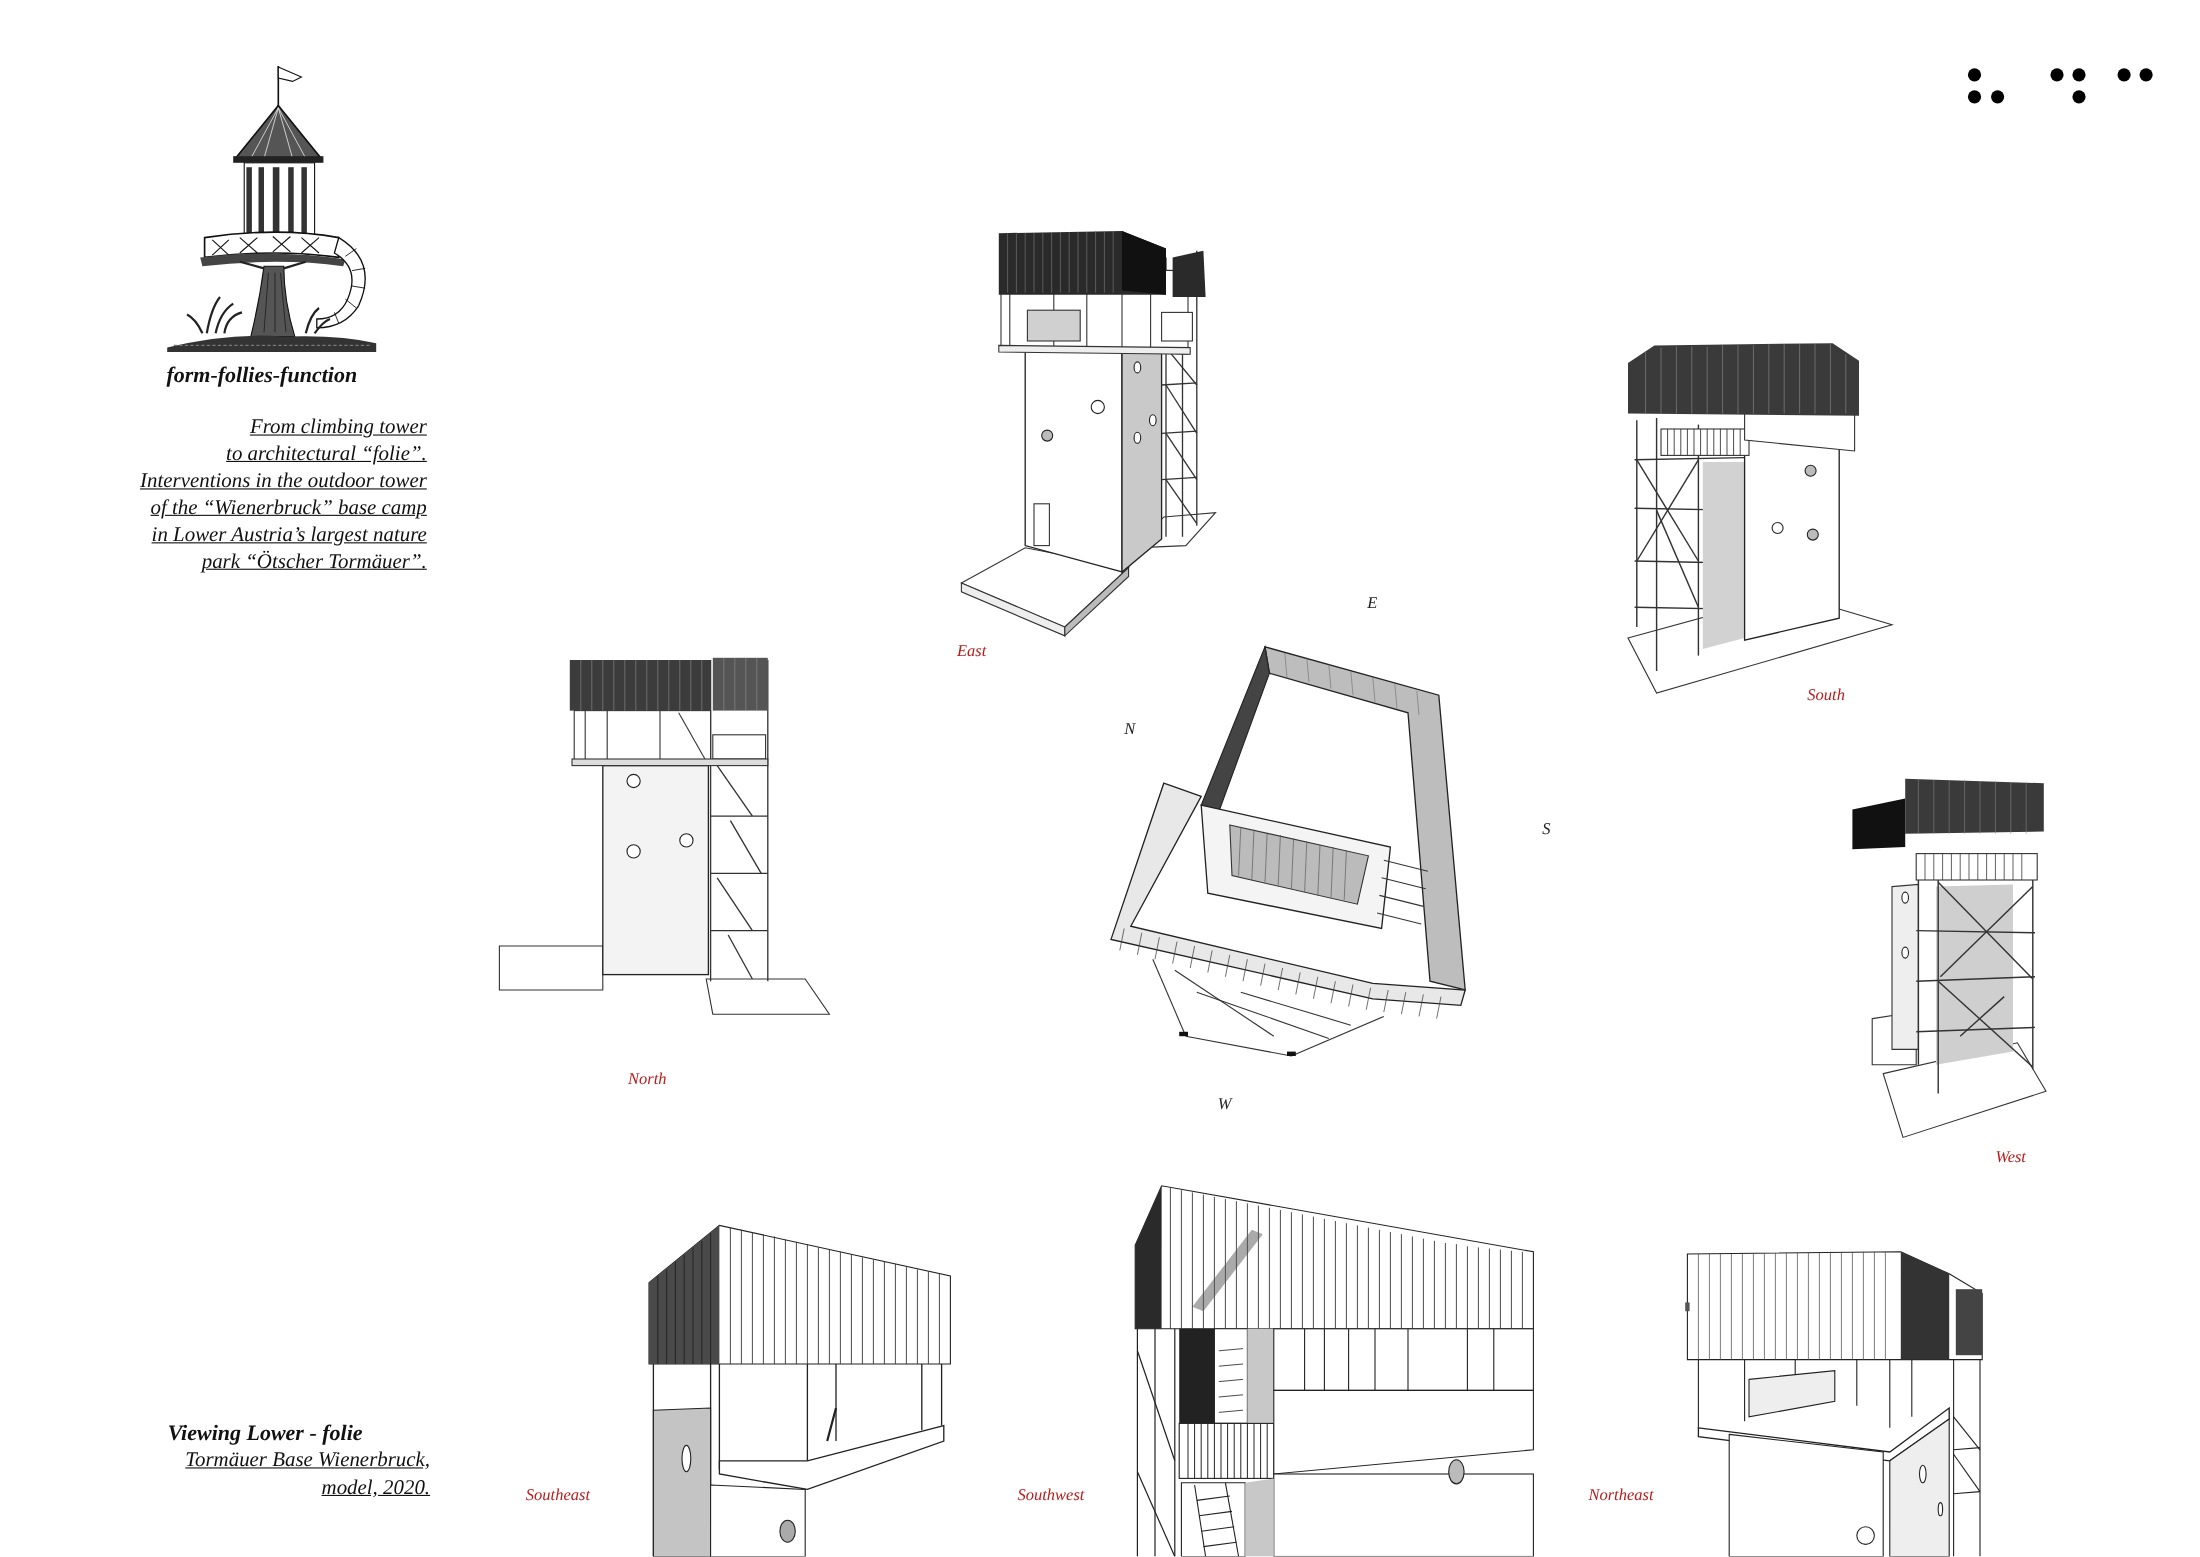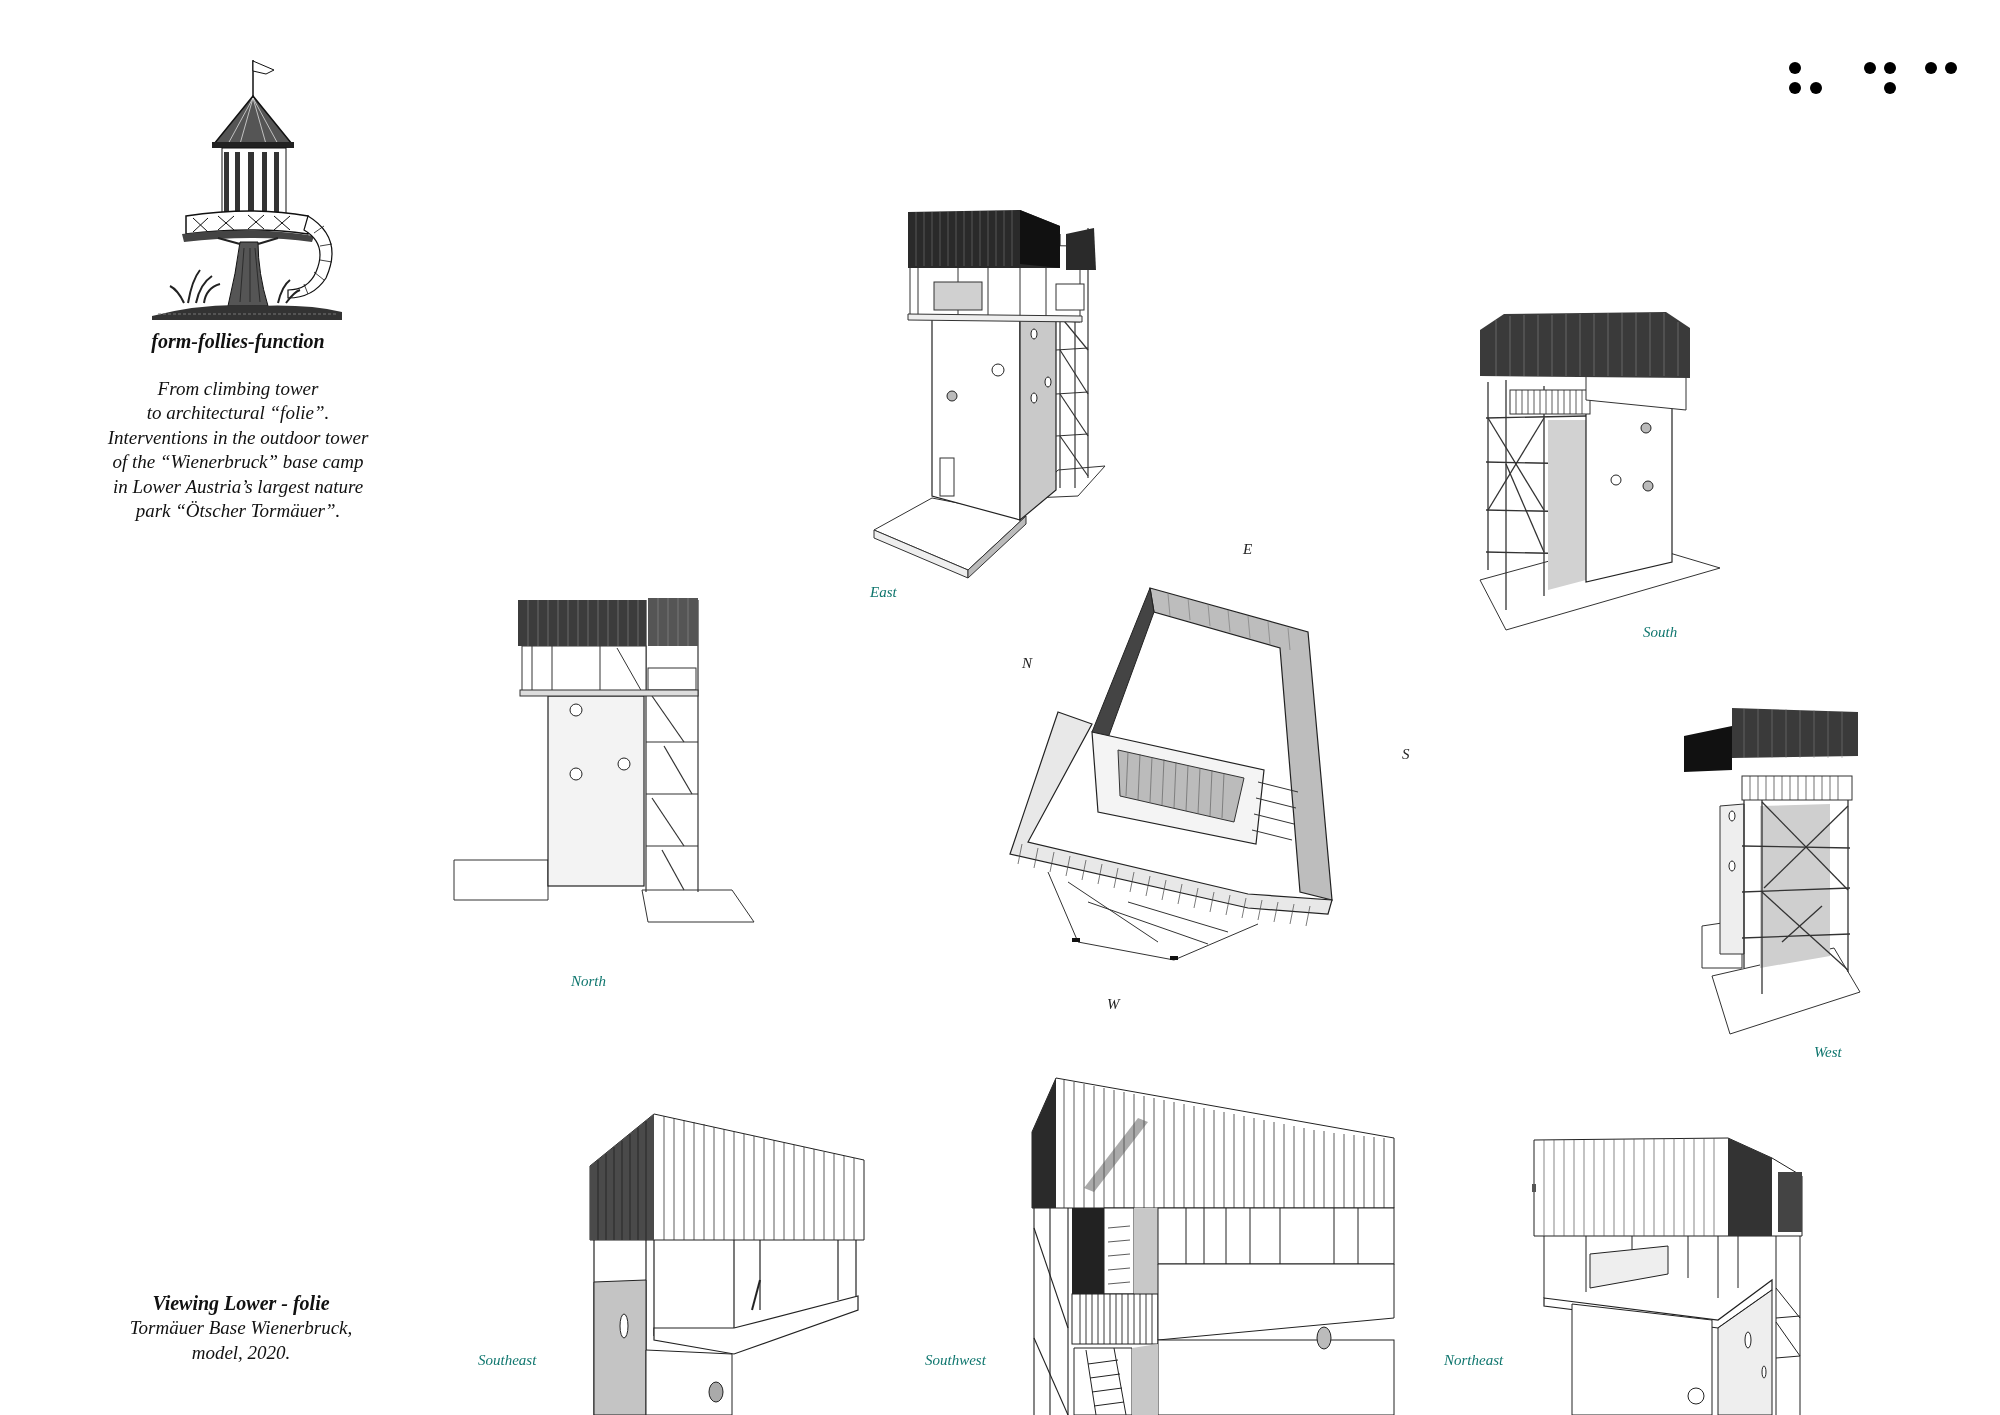--- a/index.html
+++ b/index.html
@@ -1,21 +1,21 @@
 <!DOCTYPE html>
 <html><head>
 <meta charset="utf-8">
 <style>
   html, body { margin:0; padding:0; background:#ffffff; }
   body { width:2000px; height:1415px; position:relative; overflow:hidden;
          font-family:"Liberation Serif","DejaVu Serif",serif; color:#111; }
-  .label { position:absolute; font-style:italic; font-size:15px; color:#0f766e; white-space:nowrap; }
+  .label { position:absolute; font-style:italic; font-size:15px; color:#b91c1c; white-space:nowrap; }
   .compass { position:absolute; font-style:italic; font-size:15px; color:#222; }
   .title { position:absolute; font-style:italic; font-weight:bold; font-size:20px; text-align:center; white-space:nowrap; }
-  .para { position:absolute; font-style:italic; font-size:19px; line-height:24.5px; text-align:center; white-space:nowrap; }
+  .para { position:absolute; font-style:italic; font-size:19px; line-height:24.5px; text-align:right; white-space:nowrap;text-decoration:underline; }
   .dot { position:absolute; width:12px; height:12px; border-radius:50%; background:#000; }
   svg { position:absolute; overflow:visible; }
 </style>
 </head>
 <body>
 
 <div>
   <div class="dot" style="left:1789px;top:62px;"></div>
   <div class="dot" style="left:1789px;top:82px;"></div>
   <div class="dot" style="left:1810px;top:82px;"></div>

